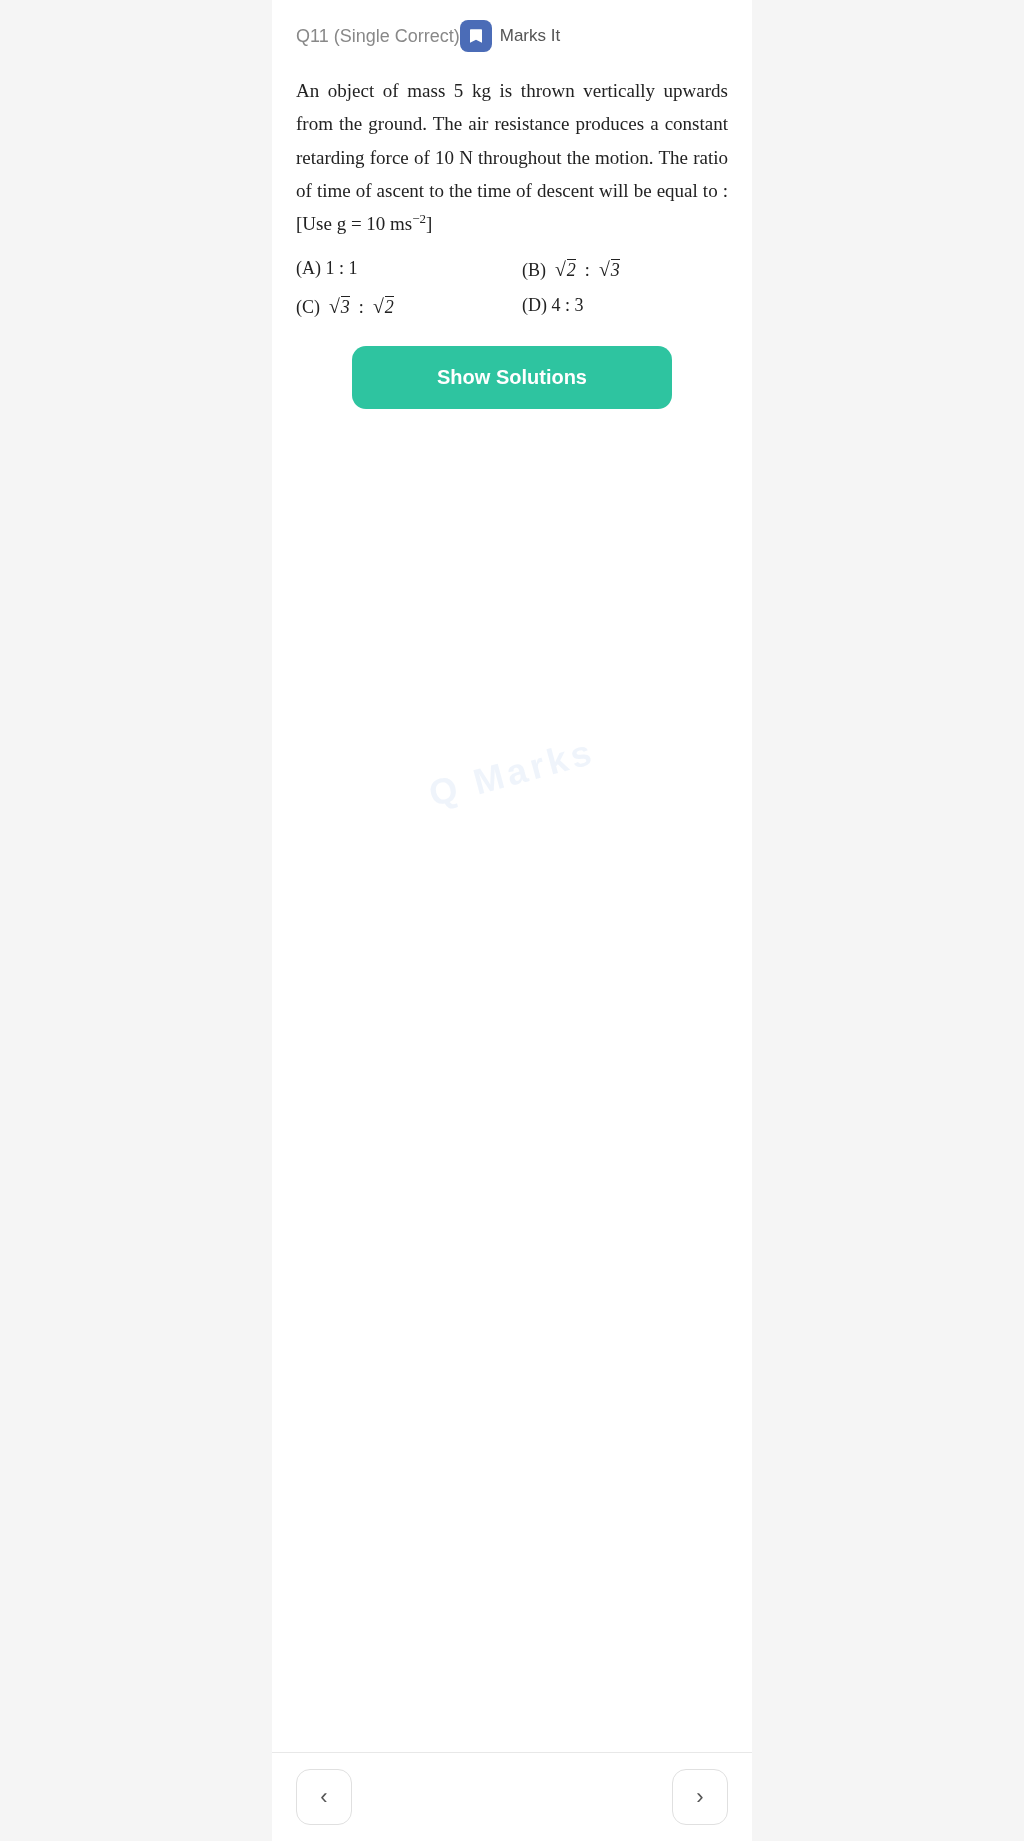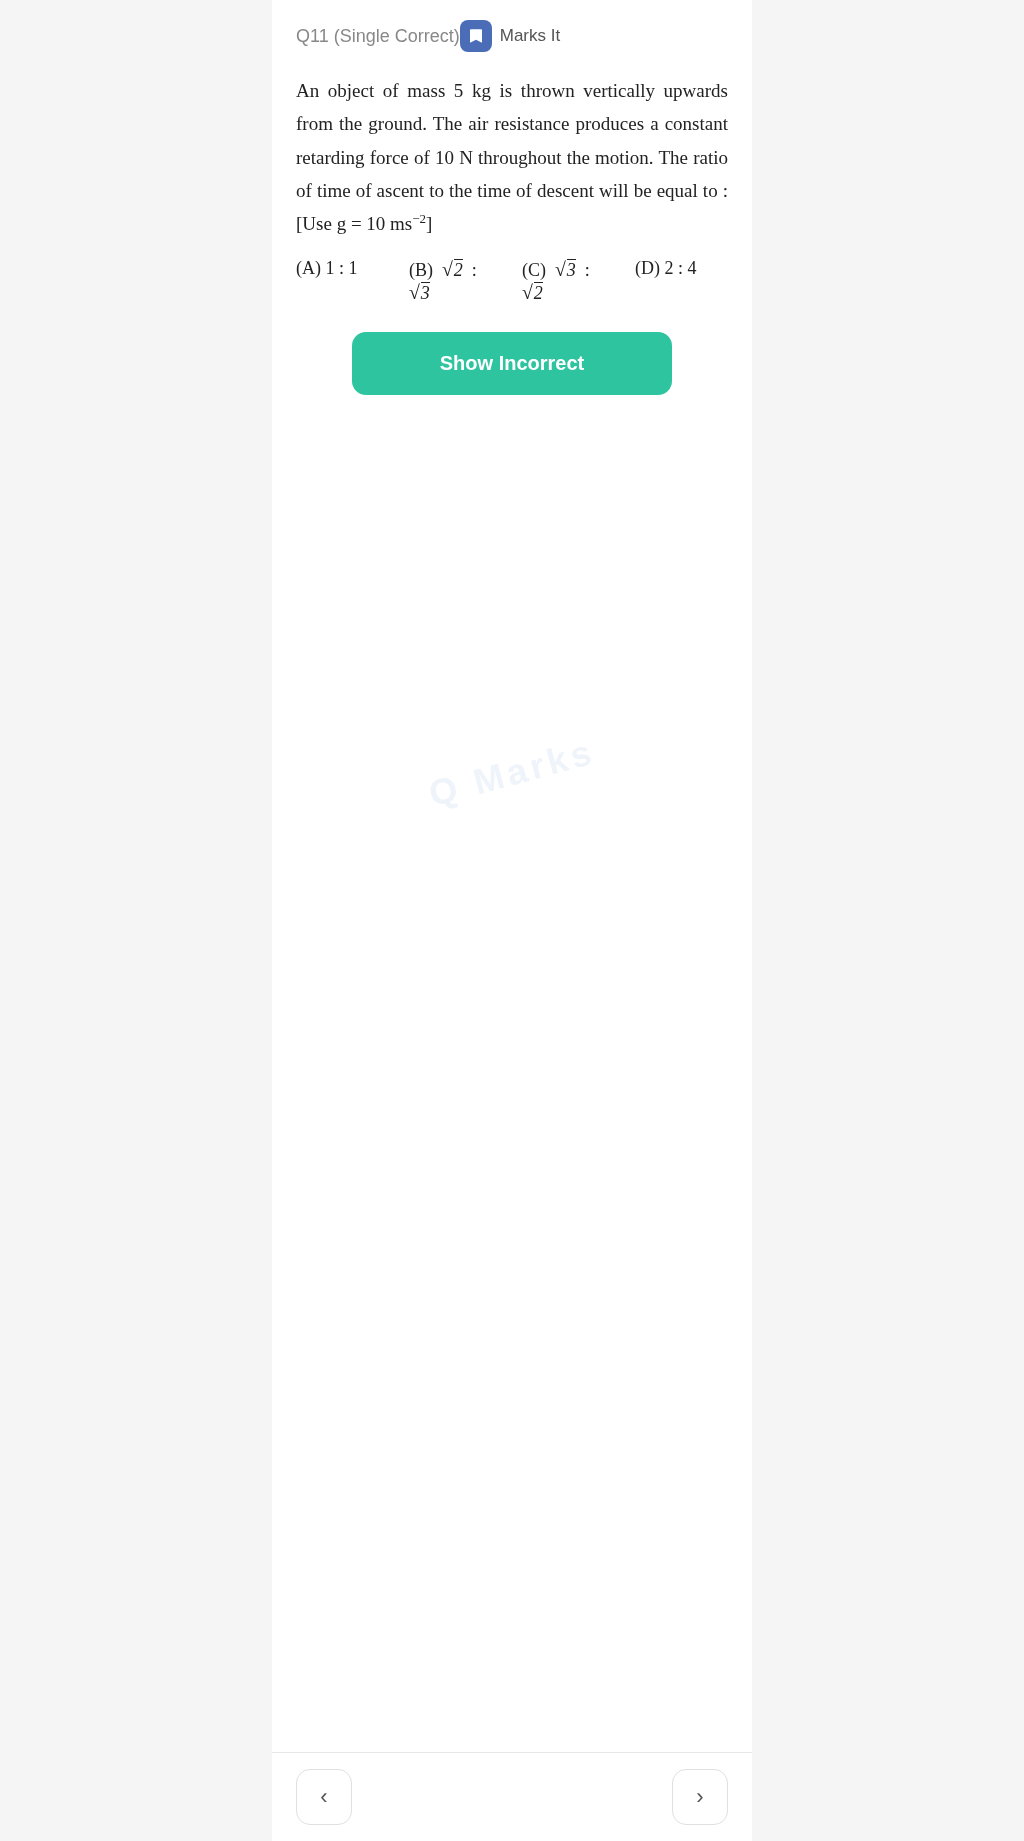--- a/index.html
+++ b/index.html
@@ -86,21 +86,21 @@
       margin-bottom: 18px;
     }
 
     .question-text sup {
       font-size: 13px;
     }
 
     
     .options-grid {
       display: grid;
-      grid-template-columns: 1fr 1fr 1fr 1fr;
+      grid-template-columns: 1fr 1fr;
       gap: 14px 20px;
       margin-bottom: 28px;
       margin-top: 8px;
     }
 
     .option-item {
       font-size: 18px;
       color: #222;
     }
 
@@ -313,27 +313,27 @@
           </span>
           &nbsp;:&nbsp;
           <span class="sqrt-wrap">
             <span class="sqrt-symbol">√</span>
               <span class="sqrt-bar">2</span>
           </span>
         </span>
       </div>
 
       <div class="option-item">
-        <span>(D) 2 : 4</span>
+        <span>(D) 4 : 3</span>
       </div>
 
     </div>
 
 
-    <button class="show-solutions-btn">Show Incorrect</button>
+    <button class="show-solutions-btn">Show Solutions</button>
 
 
     <div class="spacer"></div>
 
   </div>
 
   <div class="bottom-nav">
     <button class="bottom-arrow-btn">
       <span>‹</span>
     </button>

